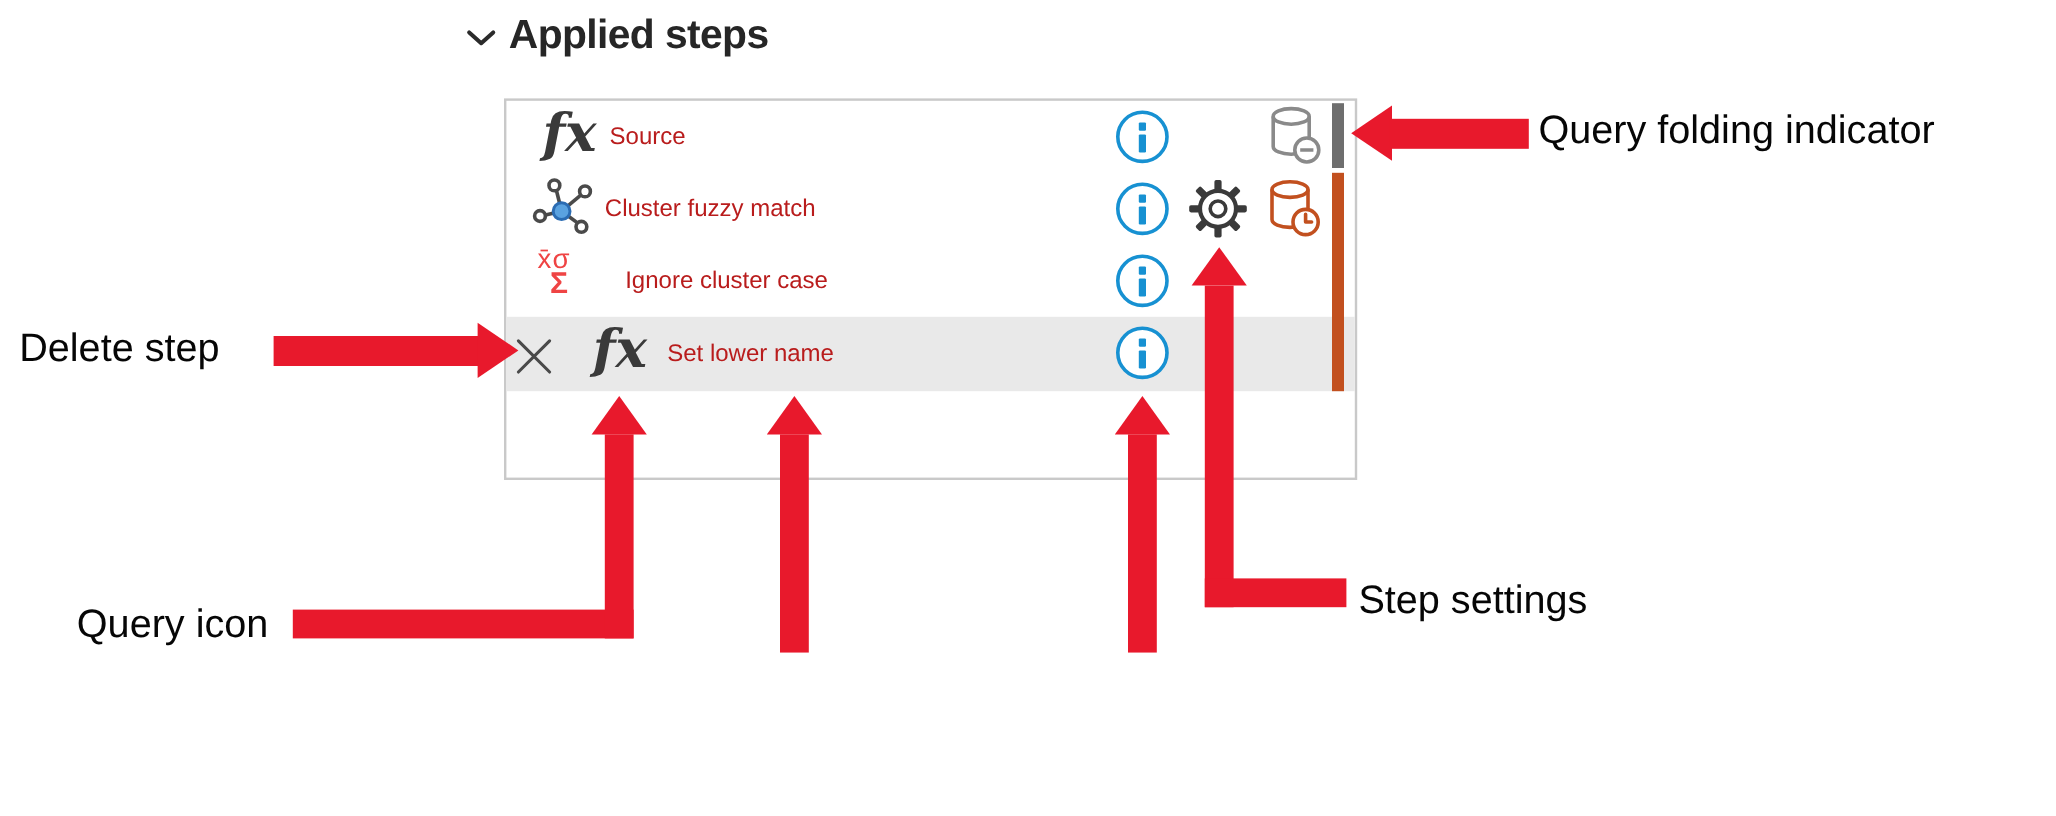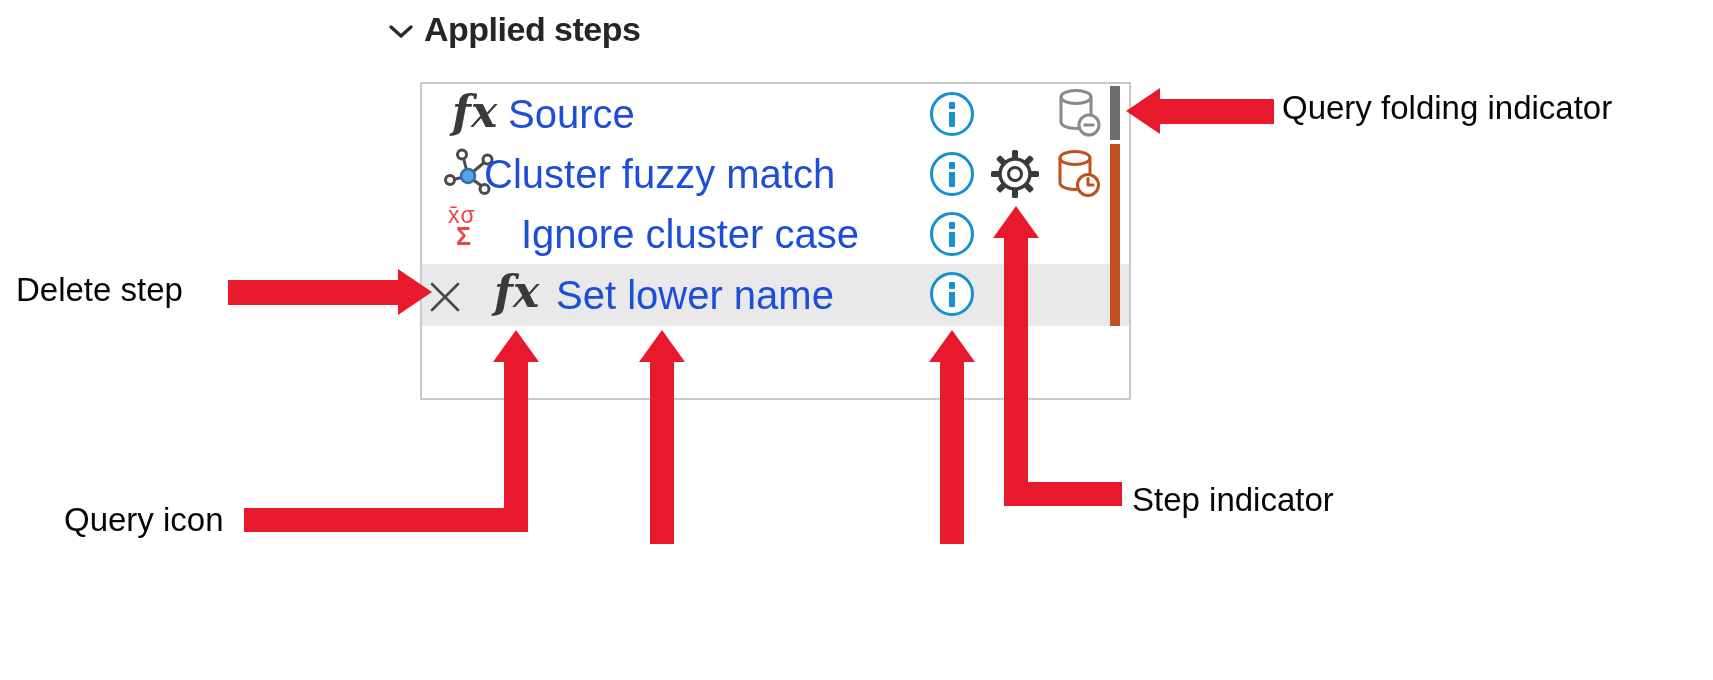--- a/index.html
+++ b/index.html
@@ -1,28 +1,28 @@
 <!DOCTYPE html>
 <html><head>
 <meta charset="utf-8">
 <style>
   html,body{margin:0;padding:0;background:#fff;}
   #page{position:relative;width:1713px;height:544px;background:#ffffff;overflow:hidden;
-        font-family:"Liberation Sans",sans-serif;}
+        font-family:"Liberation Sans",sans-serif;text-align:center;}
   .abs{position:absolute;}
 
   
   .hdr-title{font-size:34px;font-weight:bold;color:#262626;letter-spacing:-0.5px;}
 
   
   .panel{left:420px;top:82px;width:711px;height:318px;border:2px solid #c9c9c9;
          background:#fff;box-sizing:border-box;}
   .rowhl{left:422px;top:264px;width:707px;height:62px;background:#e9e9e9;}
 
-  .stepname{font-size:40px;line-height:38px;color:#1d4ed8;white-space:nowrap;}
+  .stepname{font-size:20px;line-height:38px;color:#b91c1c;white-space:nowrap;}
   .fxicon{font-family:"DejaVu Serif",serif;font-style:italic;font-weight:600;
           font-size:44px;line-height:40px;color:#3a3a3a;}
   .statsicon{color:#ef4444;line-height:1;}
   .statsicon .t{font-size:23px;letter-spacing:1px;display:block;}
   .statsicon .b{font-size:25px;font-weight:bold;display:block;margin:-3px 0 0 8px;}
 
   
   .fold-bar{width:10px;}
 
   
@@ -77,21 +77,21 @@
         <line x1="26" y1="28" x2="44" y2="13"></line>
           <line x1="26" y1="28" x2="41" y2="39"></line>
         <circle cx="8" cy="32" r="4.5" fill="#fff"></circle>
           <circle cx="20" cy="6.5" r="4.5" fill="#fff"></circle>
         <circle cx="45.5" cy="11.5" r="4.5" fill="#fff"></circle>
           <circle cx="42.5" cy="41" r="4.5" fill="#fff"></circle>
       </g>
       <circle cx="26" cy="28" r="7" fill="#5aa2e0" stroke="#2b6cb3" stroke-width="2.5"></circle>
     </svg>
   </div>
-  <div class="abs stepname" style="left:484px;top:155px;">Cluster fuzzy match</div>
+  <div class="abs stepname" style="left:504px;top:155px;">Cluster fuzzy match</div>
   <div class="abs" style="left:928px;top:150px;">
     <svg width="48" height="48" viewBox="0 0 48 48">
         <circle cx="24" cy="24" r="20.5" fill="#fff" stroke="#1791d2" stroke-width="3"></circle>
         <rect x="21" y="12" width="6" height="7" rx="1" fill="#1791d2"></rect>
         <rect x="21" y="22" width="6" height="15" rx="1" fill="#1791d2"></rect>
       </svg>
   </div>
   <div class="abs" style="left:988px;top:147px;">
     <svg width="54" height="54" viewBox="0 0 54 54">
       <g fill="#3a3a3a">
@@ -166,15 +166,15 @@
 
   <div class="abs tri tri-up" style="left:639px;top:330px;"></div>
   <div class="abs shaft" style="left:650px;top:362px;width:24px;height:204px;"></div>
 
   <div class="abs tri tri-up" style="left:929px;top:330px;"></div>
   <div class="abs shaft" style="left:940px;top:362px;width:24px;height:246px;"></div>
 
   <div class="abs tri tri-up" style="left:993px;top:206px;"></div>
   <div class="abs shaft" style="left:1004px;top:238px;width:24px;height:268px;"></div>
   <div class="abs shaft" style="left:1004px;top:482px;width:118px;height:24px;"></div>
-  <div class="abs a-label" style="left:1132px;top:480px;">Step indicator</div>
+  <div class="abs a-label" style="left:1132px;top:480px;">Step settings</div>
 
 </div>
 
 </body></html>

